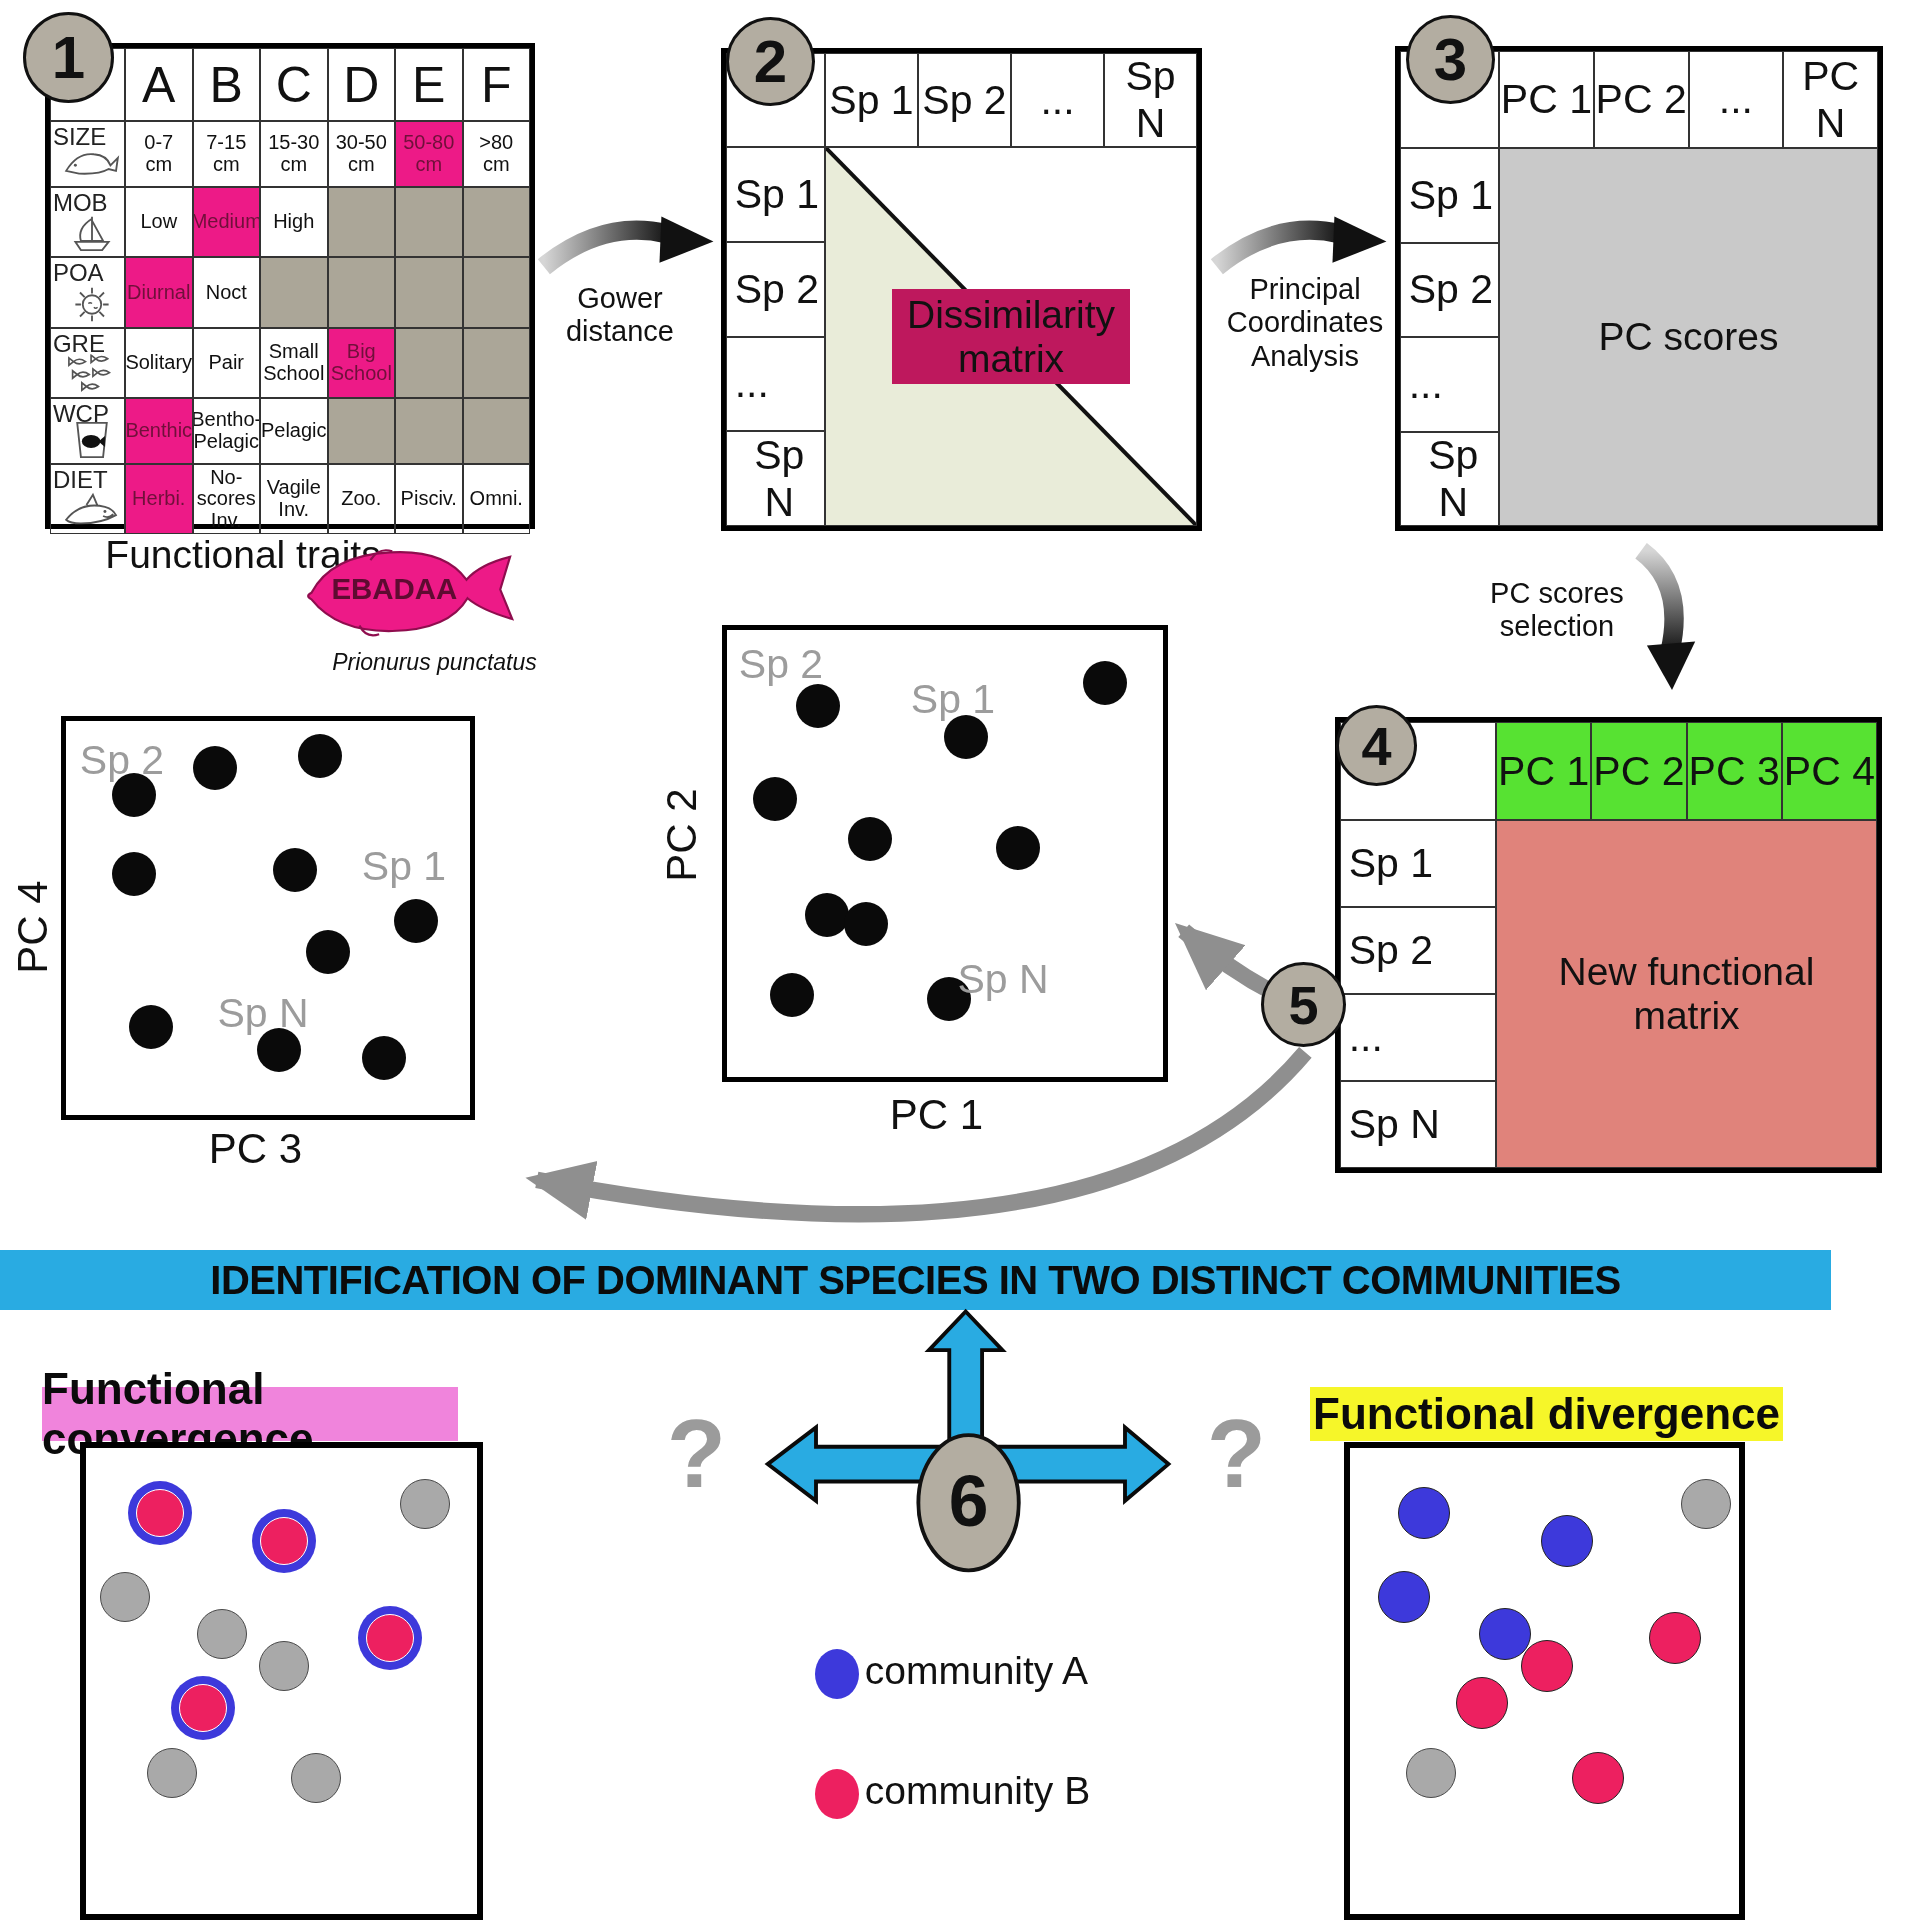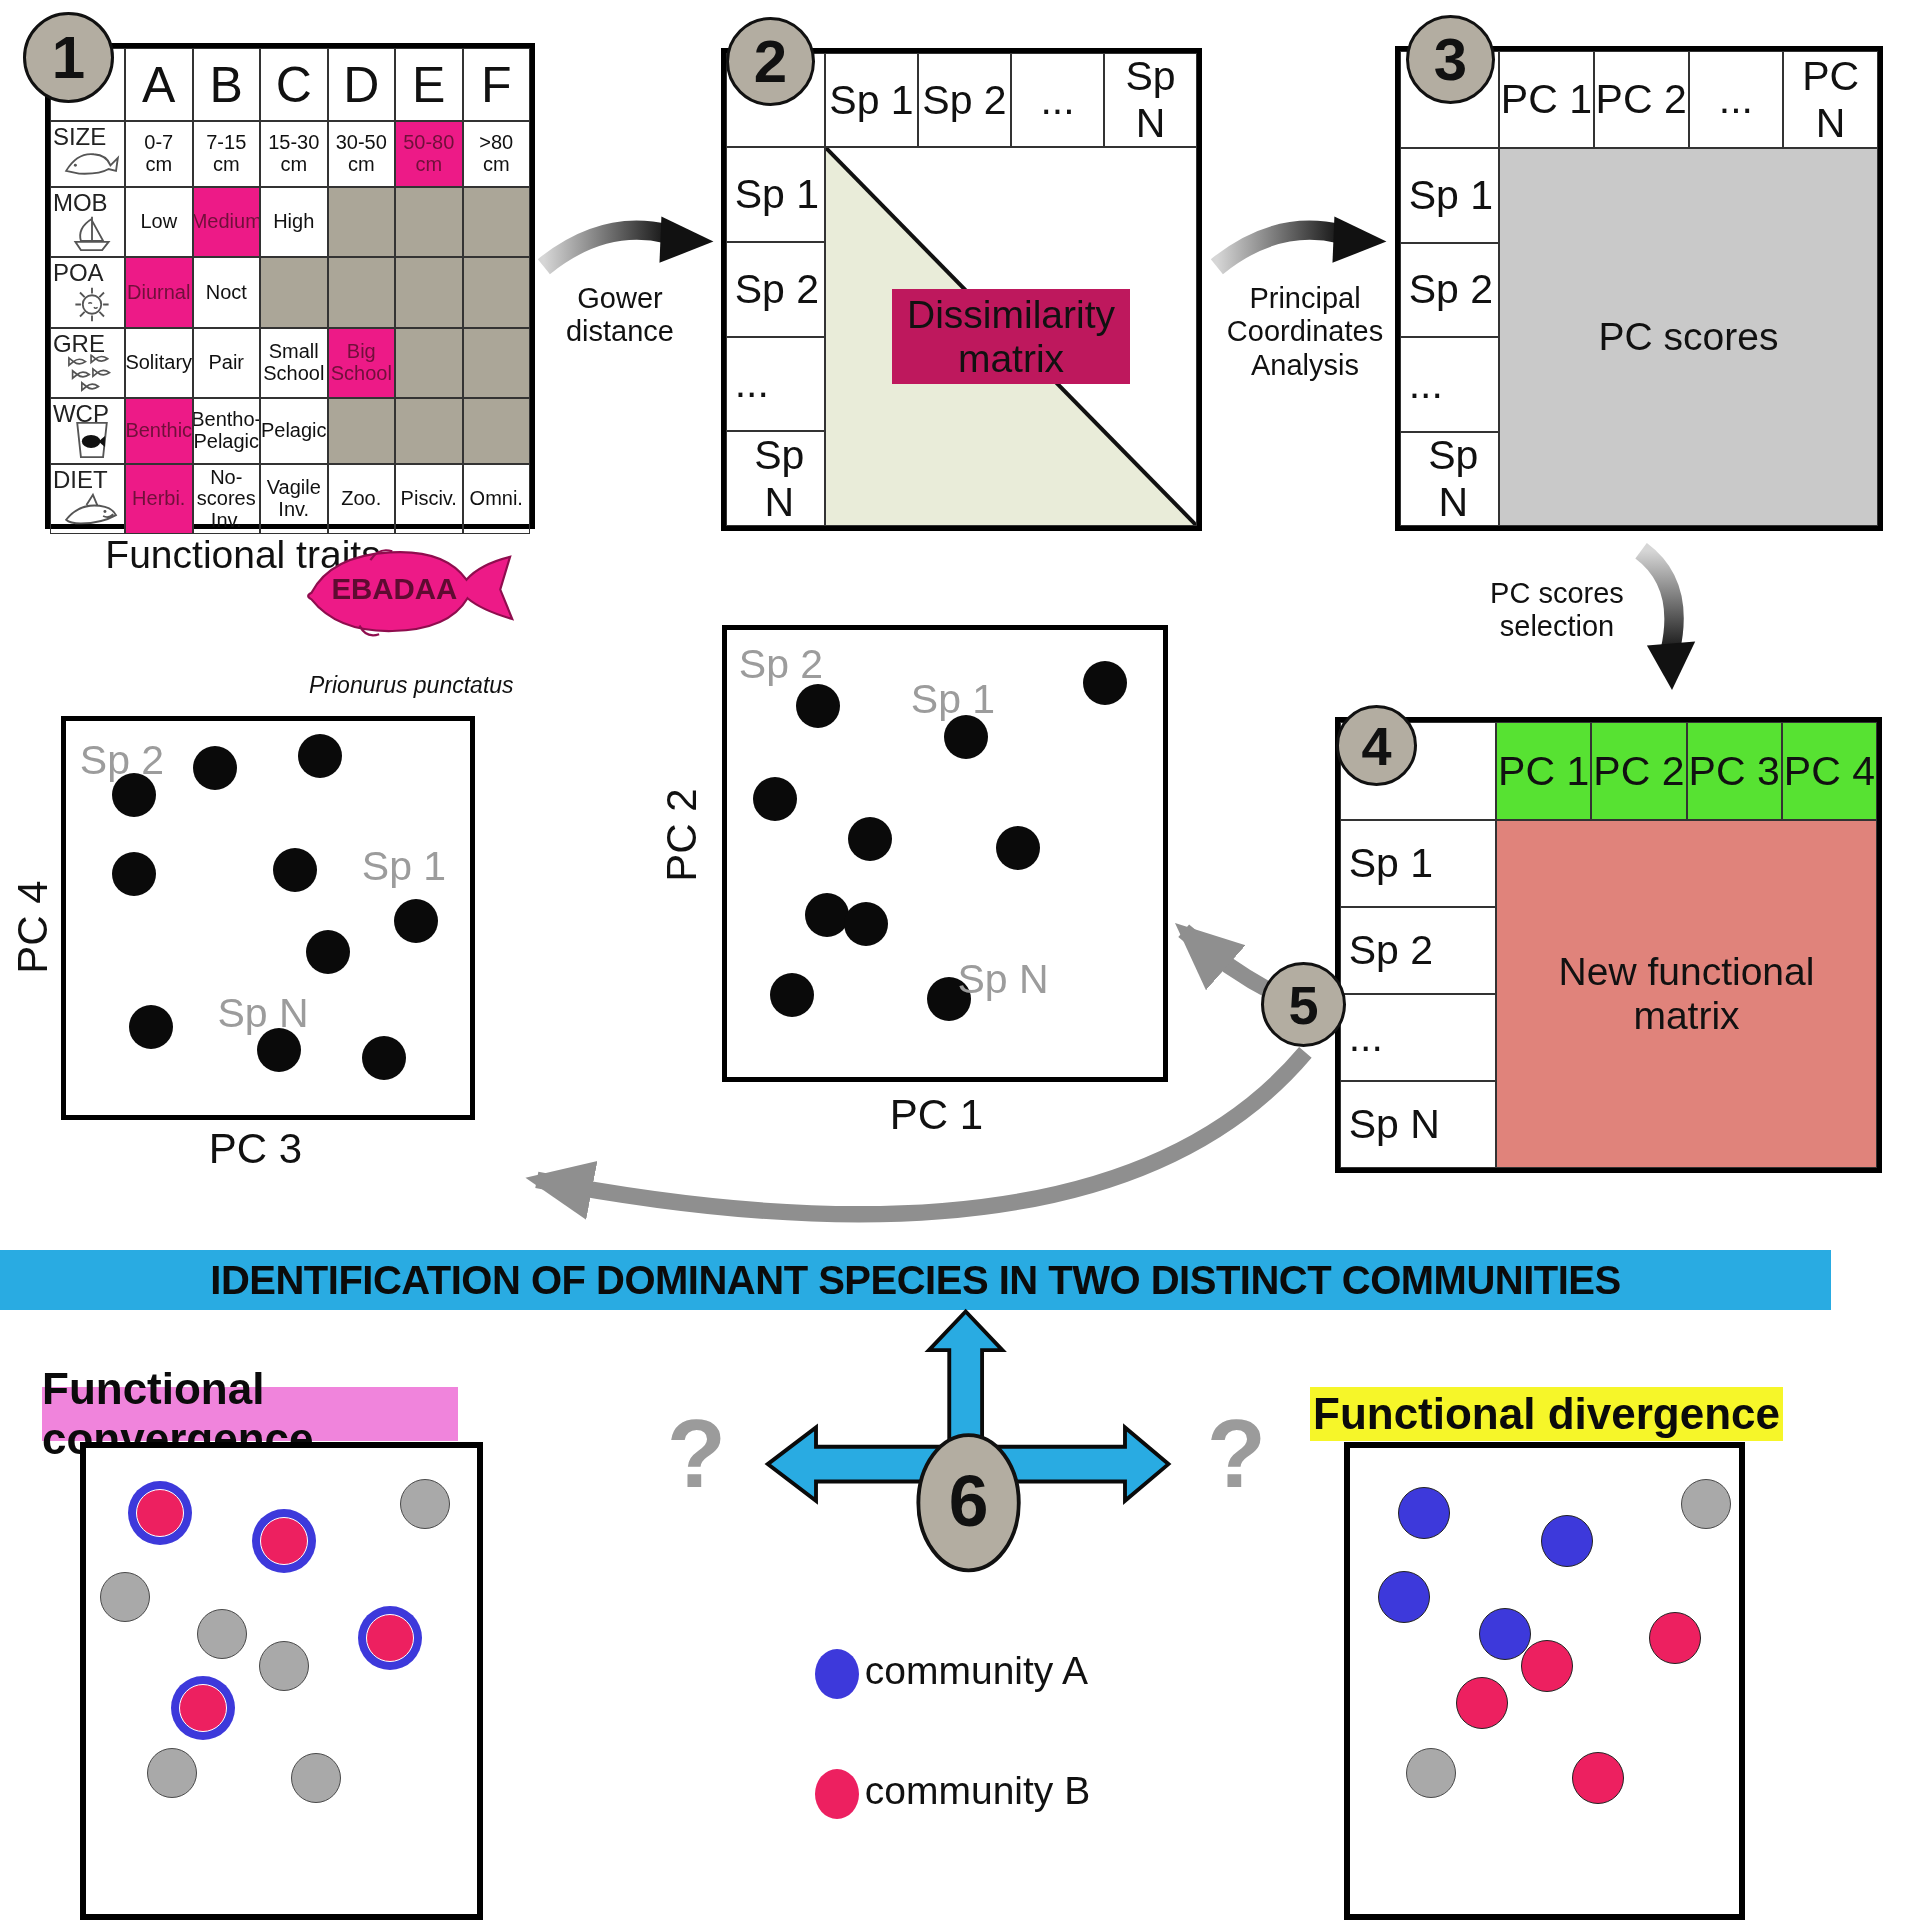--- a/index.html
+++ b/index.html
@@ -51,21 +51,21 @@
     display:flex;align-items:center;justify-content:center;font-weight:bold;z-index:6}
   #c1{left:23px;top:11.6px;width:91px;height:91px;font-size:60px}
   #c2{left:726px;top:17.4px;width:89px;height:89px;font-size:60px}
   #c3{left:1406px;top:15.4px;width:89px;height:89px;font-size:60px}
   #c4{left:1336px;top:705px;width:81px;height:81px;font-size:54px}
   #c5{left:1261px;top:962px;width:85px;height:85px;font-size:54px}
 
   
   .arrlab{position:absolute;text-align:center;font-size:29px;line-height:1.15;white-space:pre-line}
   #caption{left:45px;top:533px;width:396px;text-align:center;font-size:39px}
-  #prionurus{left:309px;top:672px;width:251px;font-style:italic;font-size:23px}
+  #prionurus{left:309px;top:649px;width:251px;text-align:center;font-style:italic;font-size:23px}
 
   
   .plot{position:absolute;border:5.8px solid #000;background:#fff}
   #plot12{left:722px;top:625px;width:446px;height:457px}
   #plot34{left:61px;top:716px;width:414px;height:404px}
   .pdot{position:absolute;background:#0a0a0a;border-radius:50%;width:44px;height:44px;
     transform:translate(-50%,-50%)}
   .spl{position:absolute;color:#9c9c9c;font-size:41px;transform:translate(-50%,-50%);white-space:nowrap}
   .axis-x{position:absolute;font-size:42px;text-align:center}
   .axis-y{position:absolute;display:flex;align-items:center;justify-content:center}
@@ -280,21 +280,21 @@
   <div class="mcell rowlab">Sp N</div>
 </div>
 <div id="c2" class="stepnum">
     <span>2</span>
   </div>
 
 <svg class="abs" style="left:1209px;top:205px;width:193px;height:79px" viewBox="0 0 200 82">
   <path d="M8 64 Q70 14 136 30" fill="none" stroke="url(#gradH)" stroke-width="20"></path>
   <polygon points="130,12 184,38 128,60" fill="#111"></polygon>
 </svg>
-<div class="arrlab" style="left:1200px;top:282px;width:210px">Principal
+<div class="arrlab" style="left:1200px;top:273px;width:210px">Principal
 Coordinates
 Analysis</div>
 
 <div id="m3" class="bigtable">
   <div class="mcell"></div>
   <div class="mcell">PC 1</div>
   <div class="mcell">PC 2</div>
   <div class="mcell">...</div>
   <div class="mcell">PC N</div>
   <div class="mcell rowlab">Sp 1</div>

